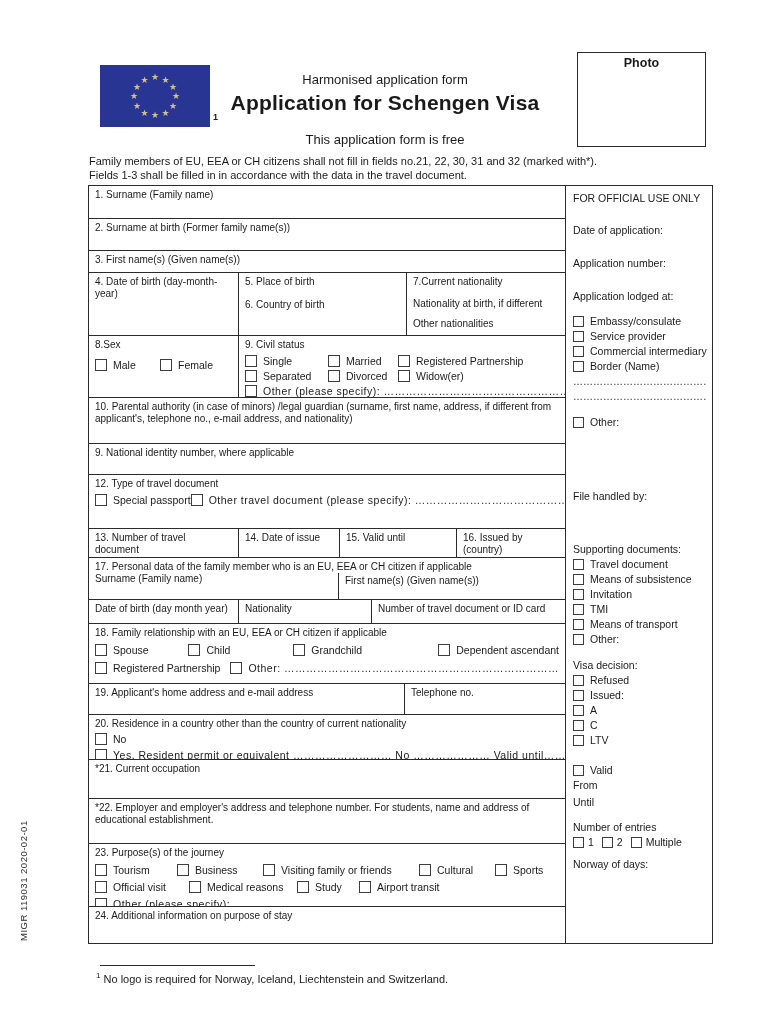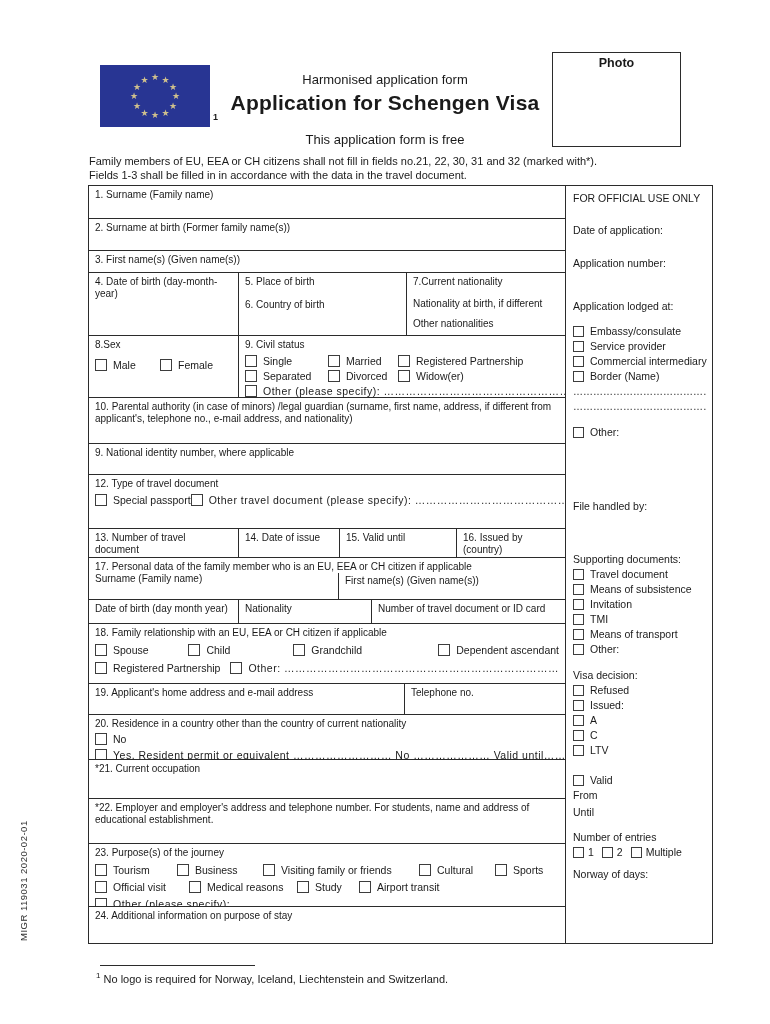--- a/index.html
+++ b/index.html
@@ -6,21 +6,21 @@
   .page { position:relative; width:770px; height:1024px; background:#ffffff;
           font-family:"Liberation Sans", sans-serif; color:#1a1a1a; overflow:hidden; }
   
   .flag { position:absolute; left:100px; top:65px; width:110px; height:62px; background:#283593; }
   .star { position:absolute; color:#cfc08d; font-size:9px; line-height:9px; transform:translate(-50%,-50%); }
   .flag-fn { position:absolute; left:213px; top:112px; font-size:9px; font-weight:bold; }
   .titleblock { position:absolute; left:165px; top:72px; width:440px; text-align:center; }
   .t1 { font-size:13px; }
   .t2 { font-size:21px; font-weight:bold; margin-top:4px; letter-spacing:.2px; }
   .t3 { font-size:13px; margin-top:17px; }
-  .photo { position:absolute; left:552px; top:52px; width:129px; height:95px;
+  .photo { position:absolute; left:577px; top:52px; width:129px; height:95px;
            border:1.5px solid #2b2b2b; box-sizing:border-box; text-align:center; }
   .photo-lbl { font-size:12.5px; font-weight:bold; margin-top:3px; }
   .intro { position:absolute; left:89px; top:155px; width:625px; font-size:11px; line-height:13.5px; }
   
   .formwrap { position:absolute; left:88px; top:185px; width:625px; display:flex; align-items:stretch; }
   .mcol { width:478px; box-sizing:border-box; border:1px solid #2b2b2b; background:#fff; }
   .row { position:relative; box-sizing:border-box; border-top:1px solid #2b2b2b; padding:3px 6px; overflow:hidden; }
   .row.first { border-top:none; }
   .row.nopad { padding:0; }
   .cells { display:flex; height:100%; }
@@ -351,21 +351,21 @@
       <div class="row" style="height:37px">
         <div class="lbl">24. Additional information on purpose of stay</div>
       </div>
 
     </div>
 
     <div class="ocol">
       <div class="oitem">FOR OFFICIAL USE ONLY</div>
       <div class="oitem" style="margin-top:20px">Date of application:</div>
       <div class="oitem" style="margin-top:21px">Application number:</div>
-      <div class="oitem" style="margin-top:31px">Application lodged at:</div>
+      <div class="oitem" style="margin-top:21px">Application lodged at:</div>
 
       <div class="ocb" style="margin-top:13px">
           <span class="cb"></span>
           <span>Embassy/consulate</span>
         </div>
       <div class="ocb">
           <span class="cb"></span>
           <span>Service provider</span>
         </div>
       <div class="ocb">

